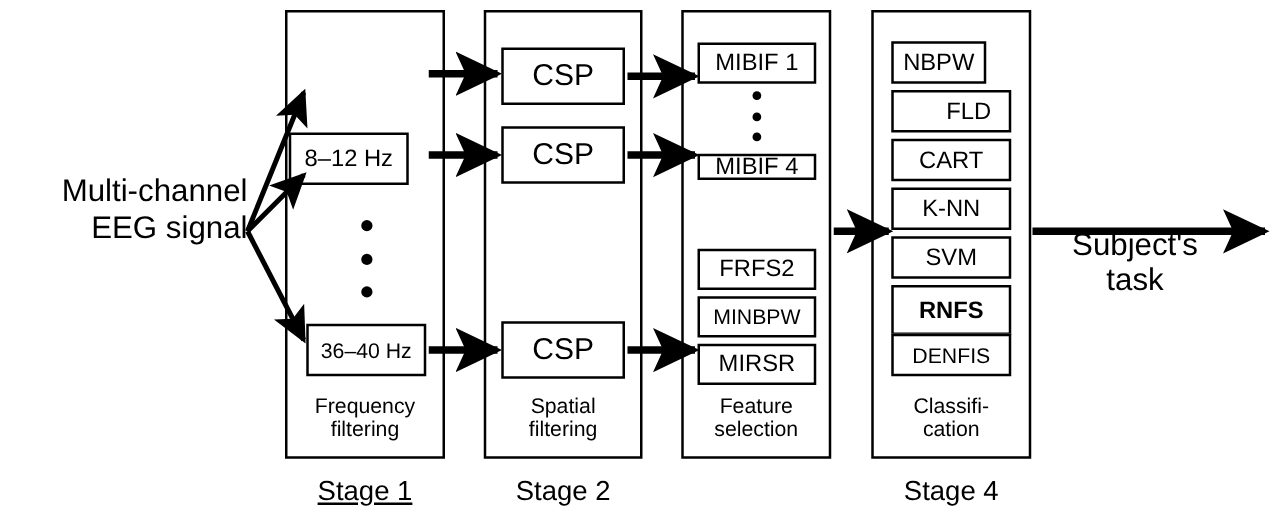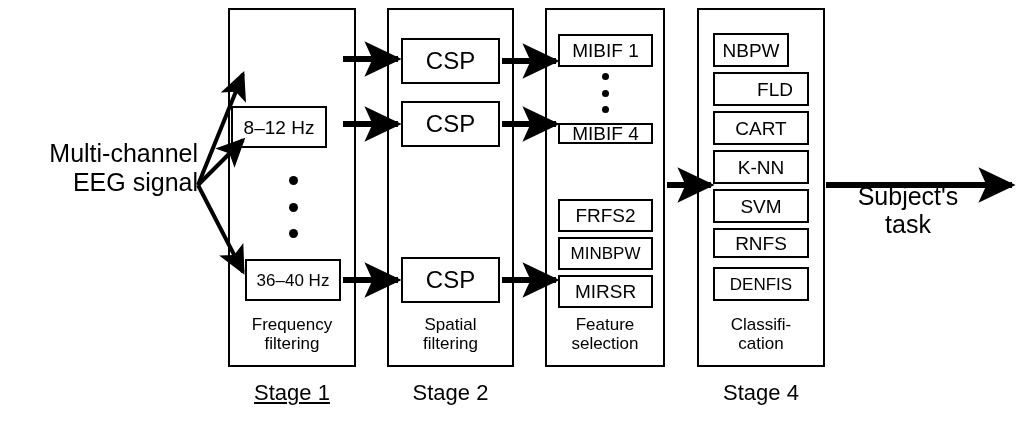--- a/index.html
+++ b/index.html
@@ -138,21 +138,21 @@
   <div class="stage-caption" style="left:547px; top:315px; width:116px;">Feature
 selection</div>
 
   <div class="stage-container" style="left:697px; top:8px; width:128px; height:359px;"></div>
 
   <div class="node-box" style="left:713px; top:33px; width:76px; height:34px;">NBPW</div>
   <div class="node-box" style="left:713px; top:72px; width:96px; height:34px;padding-left:28px;">FLD</div>
   <div class="node-box" style="left:713px; top:111px; width:96px; height:34px;">CART</div>
   <div class="node-box" style="left:713px; top:150px; width:96px; height:34px;">K-NN</div>
   <div class="node-box" style="left:713px; top:189px; width:96px; height:34px;">SVM</div>
-  <div class="node-box" style="left:713px; top:228px; width:96px; height:30px;">RNFS</div>
+  <div class="node-box" style="left:713px; top:228px; width:96px; height:40px;font-weight:bold;">RNFS</div>
   <div class="node-box small" style="left:713px; top:267px; width:96px; height:34px;">DENFIS</div>
 
   <div class="stage-caption" style="left:699px; top:315px; width:124px;">Classifi-
 cation</div>
   <div class="stage-label" style="left:697px; top:382px; width:128px;">Stage 4</div>
 
   <div class="edge-label" style="left:833px; top:148px; width:150px;margin-top:35px;">Subject's
 task</div>
 
   <svg class="overlay" viewBox="0 0 1026 424">

